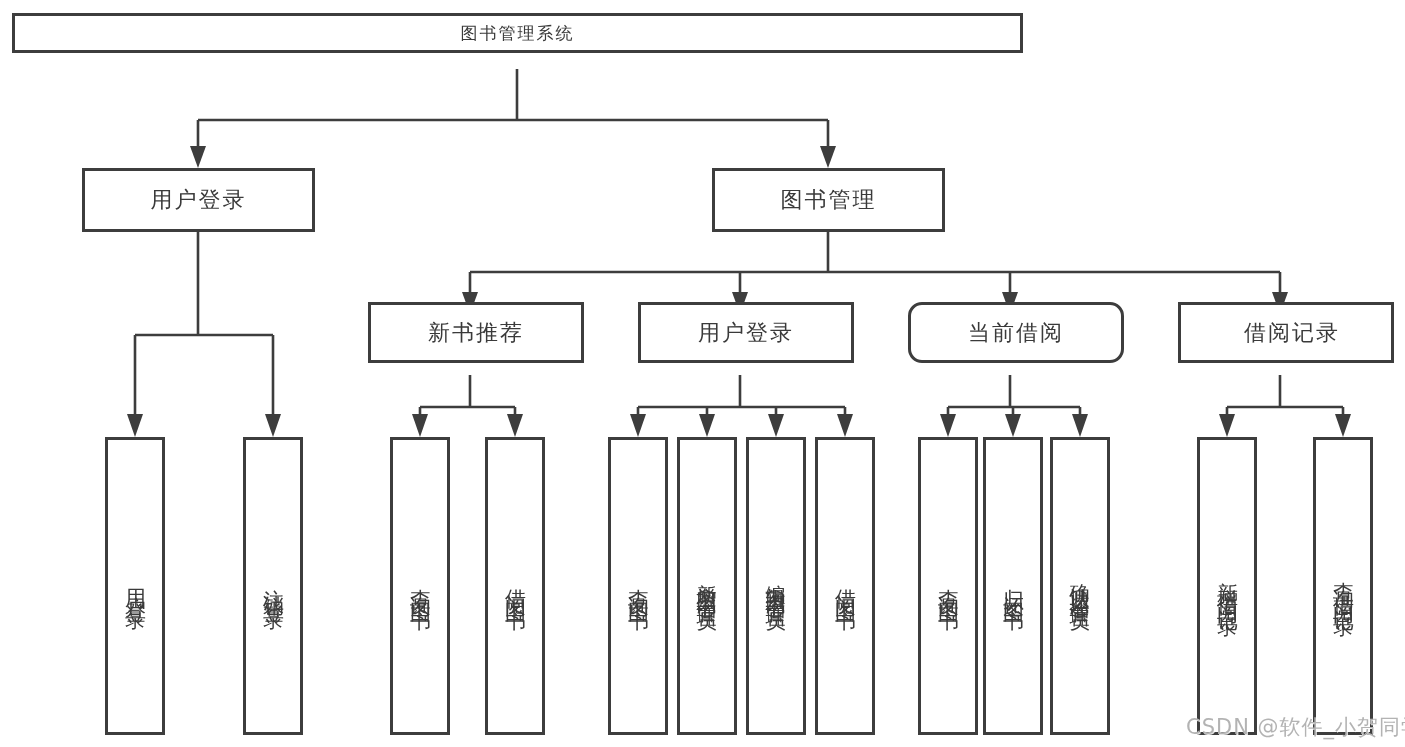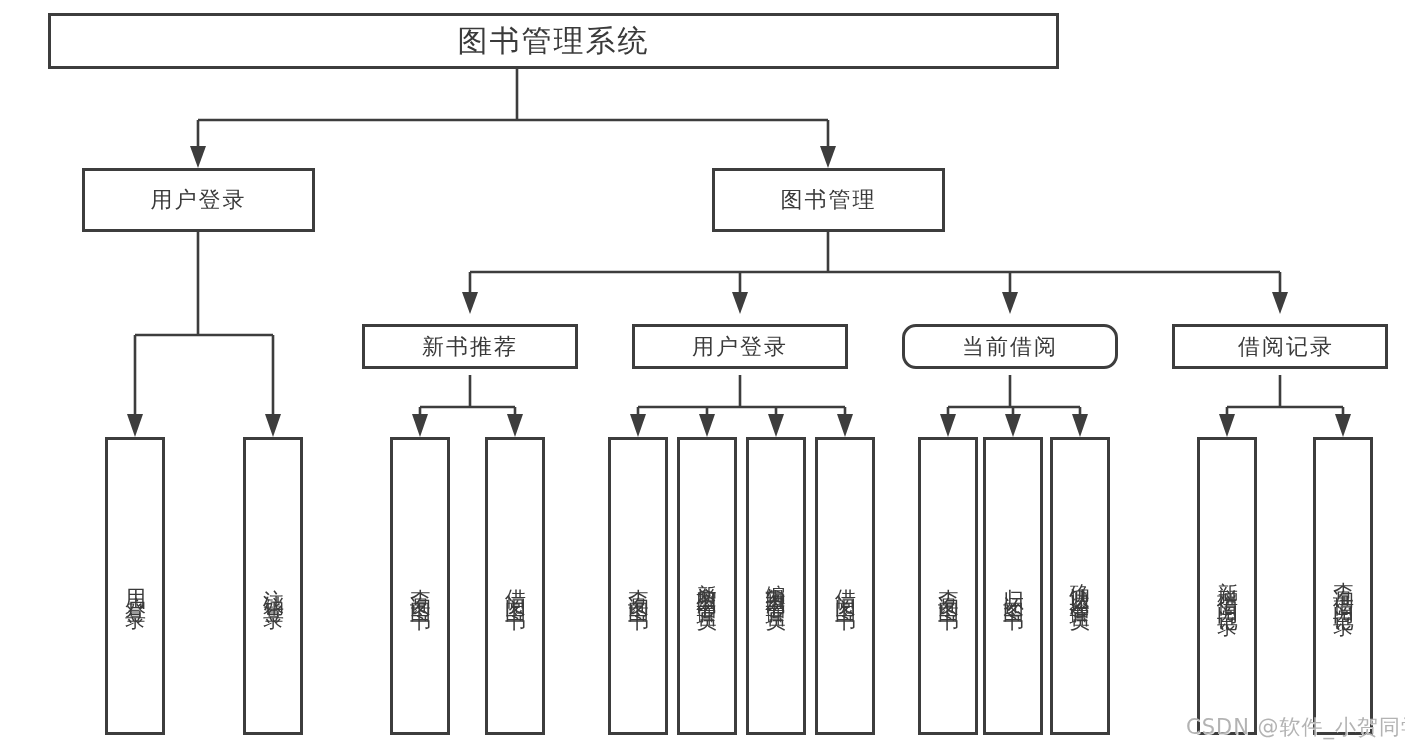--- a/index.html
+++ b/index.html
@@ -18,25 +18,25 @@
   .hnode {
     position: absolute;
     background: #ffffff;
     border: 3px solid #3d3d3d;
     box-sizing: border-box;
     display: flex; align-items: center; justify-content: center;
     font-size: 22px; color: #3a3a3a;
     letter-spacing: 2px;
     z-index: 1;
   }
-  .root  { left: 12px;  top: 13px;  width: 1011px; height: 56px; font-size: 30px; margin-left: 36px; }
+  .root  { left: 12px;  top: 13px;  width: 1011px; height: 40px; font-size: 17px; }
   .l2    { top: 168px; height: 64px; width: 233px; }
   .l2.a  { left: 82px; }
   .l2.b  { left: 712px; }
-  .l3    { top: 324px; height: 45px; width: 216px; }
+  .l3    { top: 302px; height: 61px; width: 216px; margin-left: 6px; }
   .l3.c1 { left: 362px; }
   .l3.c2 { left: 632px; }
   .l3.c3 { left: 902px; border-radius: 14px; }
   .l3.c4 { left: 1172px; padding-left: 12px; }
 
   .vnode {
     position: absolute;
     top: 437px; height: 298px; width: 60px;
     background: #ffffff;
     border: 3px solid #3d3d3d;

